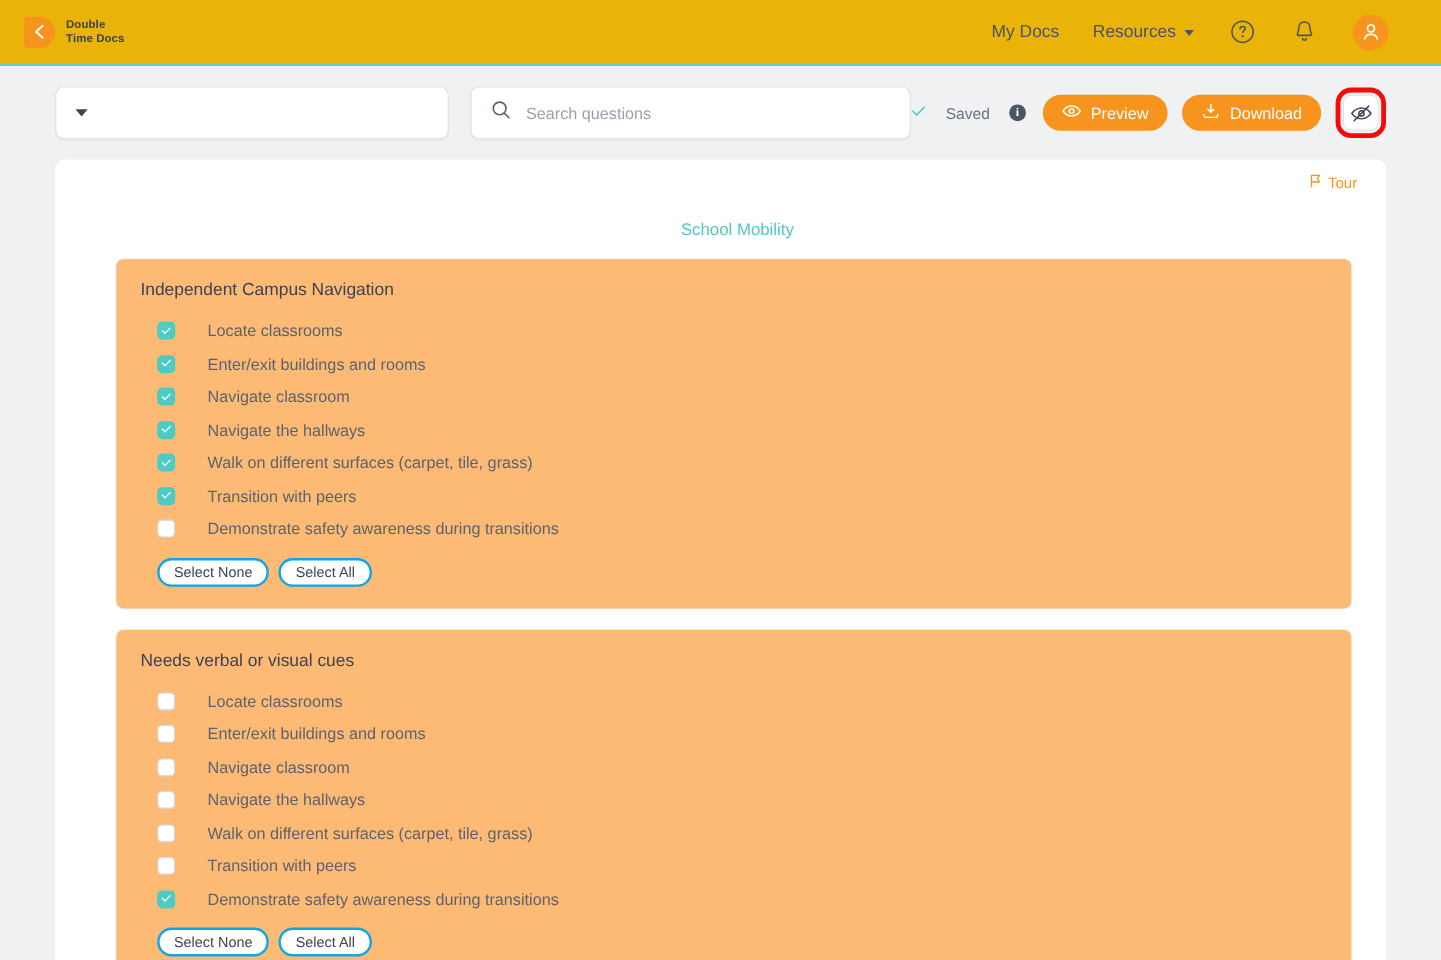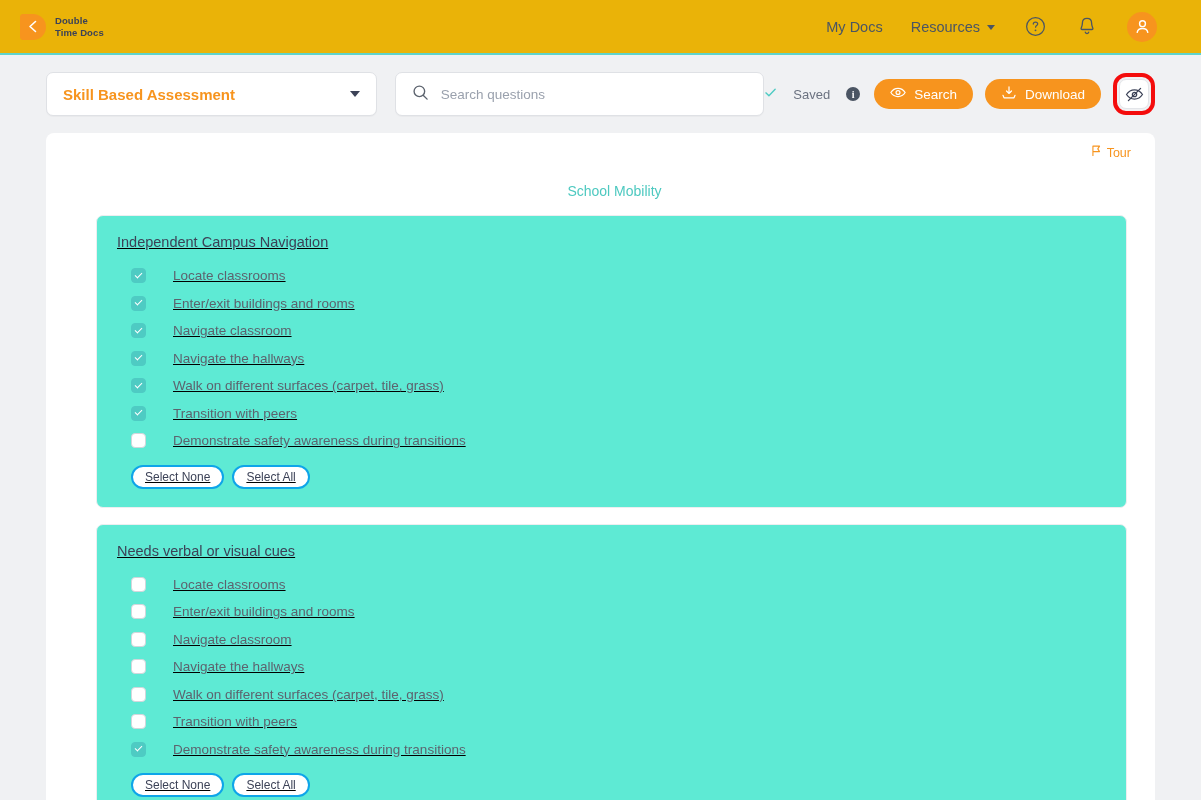--- a/index.html
+++ b/index.html
@@ -141,25 +141,24 @@
     font-size: 12.5px; color: #F7941E; cursor: pointer;
   }
   .section-title {
     font-size: 14px; color: #4ec9c0;
     margin: 36px 0 0 28px;
     text-align: center;
   }
 
   .card {
     margin: 16px 6px 0 28px;
-    background: #5eead4;
+    background: #fdba74;
     border: 1px solid #eceef0;
     border-radius: 7px;
     padding: 18px 20px 18px 20px;
-    text-decoration: underline;
   }
   .card-title {
     font-size: 14.5px; color: #3c4257; margin-bottom: 12px;
   }
   .opt-row {
     display: flex; align-items: center; gap: 27px;
     height: 27.5px; padding-left: 14px; cursor: pointer;
   }
   .cbox {
     width: 15px; height: 15px; border-radius: 4px;
@@ -223,21 +222,20 @@
         <circle cx="9" cy="6" r="3.1" stroke="#fff" stroke-width="1.5"></circle>
         <path d="M3.4 15.2c.5-2.6 2.8-4 5.6-4s5.1 1.4 5.6 4" stroke="#fff" stroke-width="1.5" stroke-linecap="round"></path>
       </svg>
     </span>
   </div>
 </div>
 
 <div class="toolbar">
 
   <div class="doc-select">
-    <span class="doc-select-label">Skill Based Assessment</span>
     <span class="sel-caret"></span>
   </div>
 
   <div class="search-box">
     <span>
       <svg width="17" height="17" viewBox="0 0 18 18" fill="none">
         <circle cx="7.8" cy="7.8" r="5.6" stroke="#5c636e" stroke-width="1.45"></circle>
         <path d="M12.1 12.1 16 16" stroke="#5c636e" stroke-width="1.45" stroke-linecap="round"></path>
       </svg>
     </span>
@@ -255,21 +253,21 @@
       <span class="info-dot">i</span>
     </span>
 
     <button class="pill-btn">
       <span>
         <svg width="16" height="15" viewBox="0 0 18 14" fill="none">
           <path d="M1 7s2.9-4.6 8-4.6S17 7 17 7s-2.9 4.6-8 4.6S1 7 1 7Z" stroke="#fff" stroke-width="1.35"></path>
           <circle cx="9" cy="7" r="2.2" stroke="#fff" stroke-width="1.35"></circle>
         </svg>
       </span>
-      <span>Search</span>
+      <span>Preview</span>
     </button>
 
     <button class="pill-btn">
       <span>
         <svg width="16" height="15" viewBox="0 0 18 16" fill="none">
           <path d="M9 1.6v7.2M6.2 6.3 9 9.1l2.8-2.8" stroke="#fff" stroke-width="1.35" stroke-linecap="round" stroke-linejoin="round"></path>
           <path d="M2.2 11.2 3.4 14h11.2l1.2-2.8" stroke="#fff" stroke-width="1.35" stroke-linecap="round" stroke-linejoin="round"></path>
         </svg>
       </span>
       <span>Download</span>

